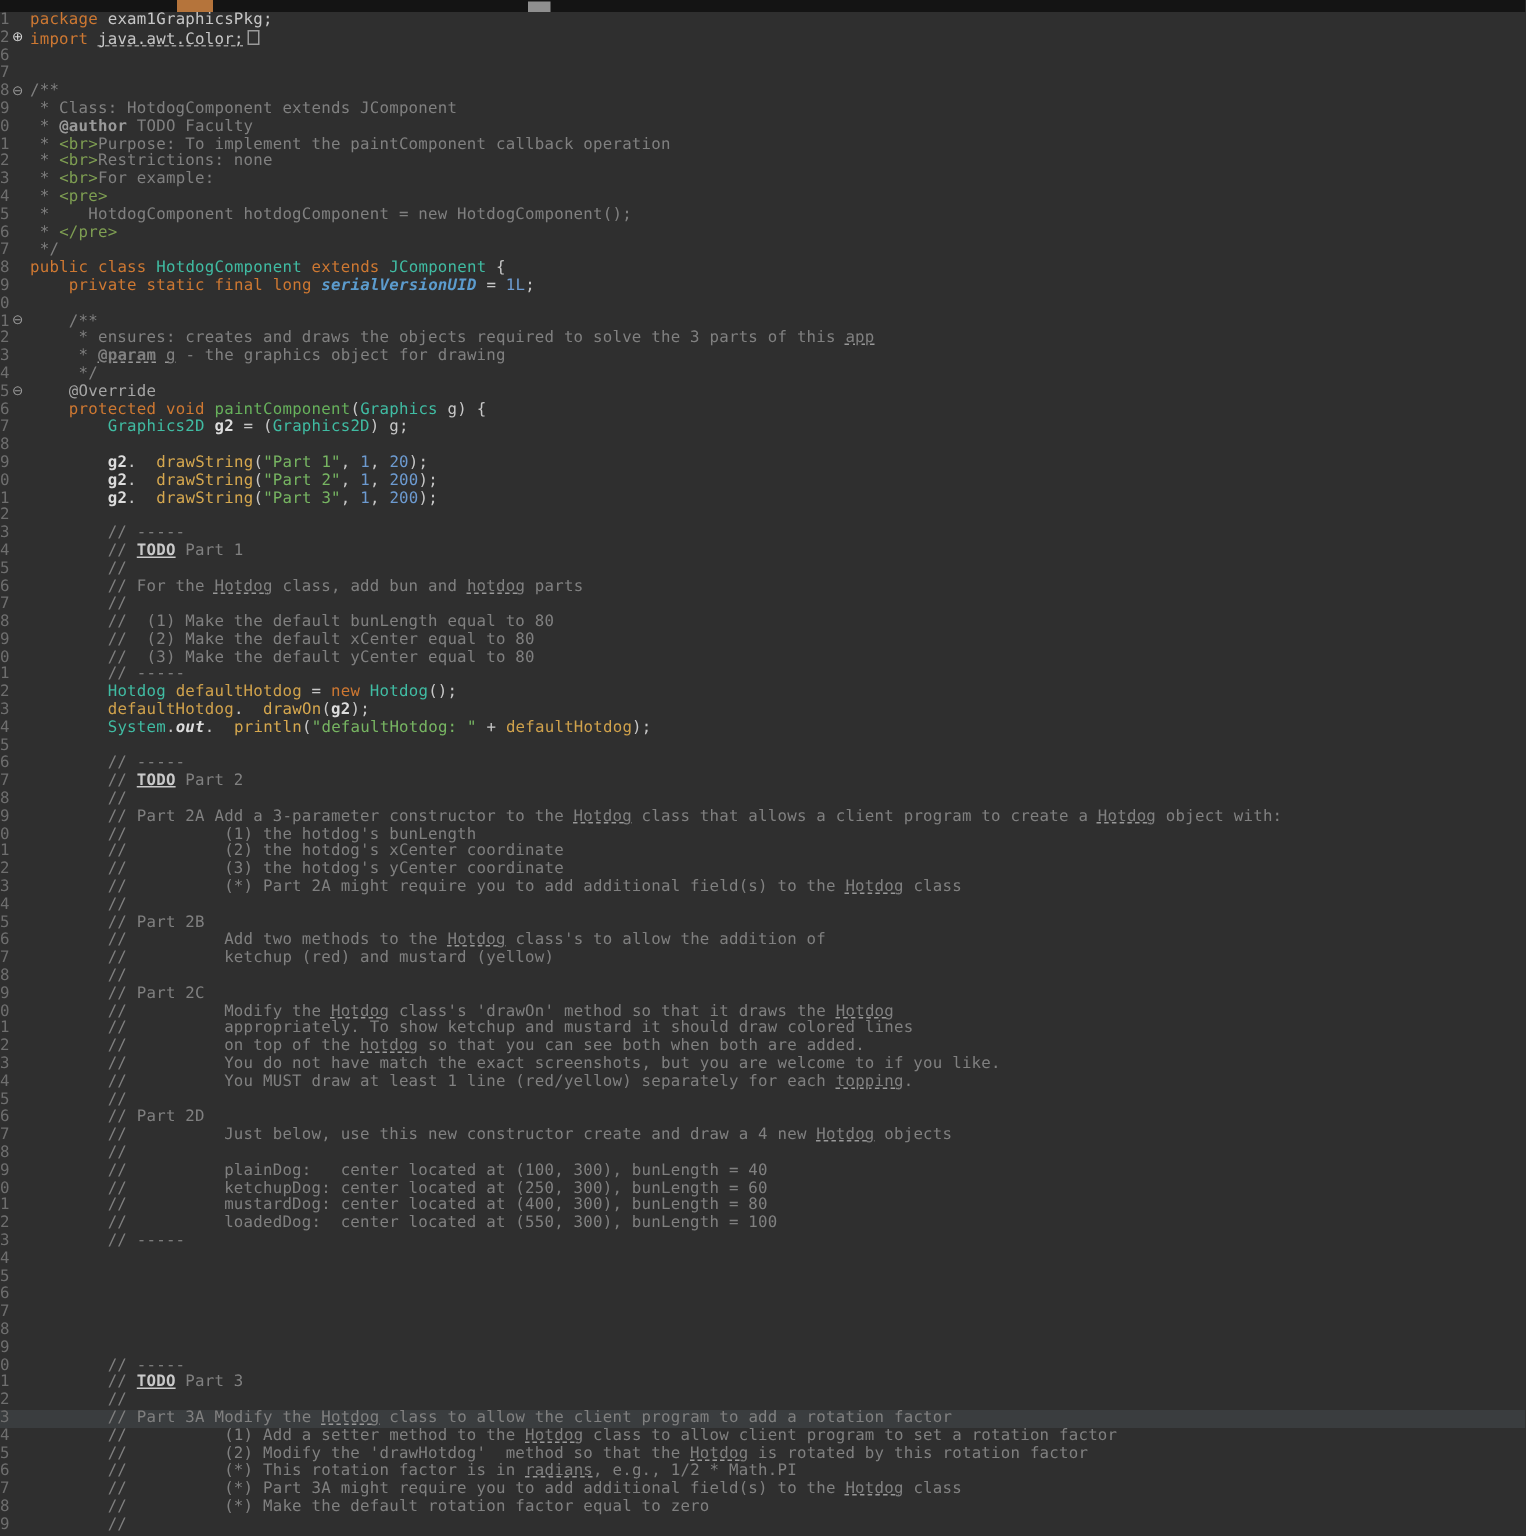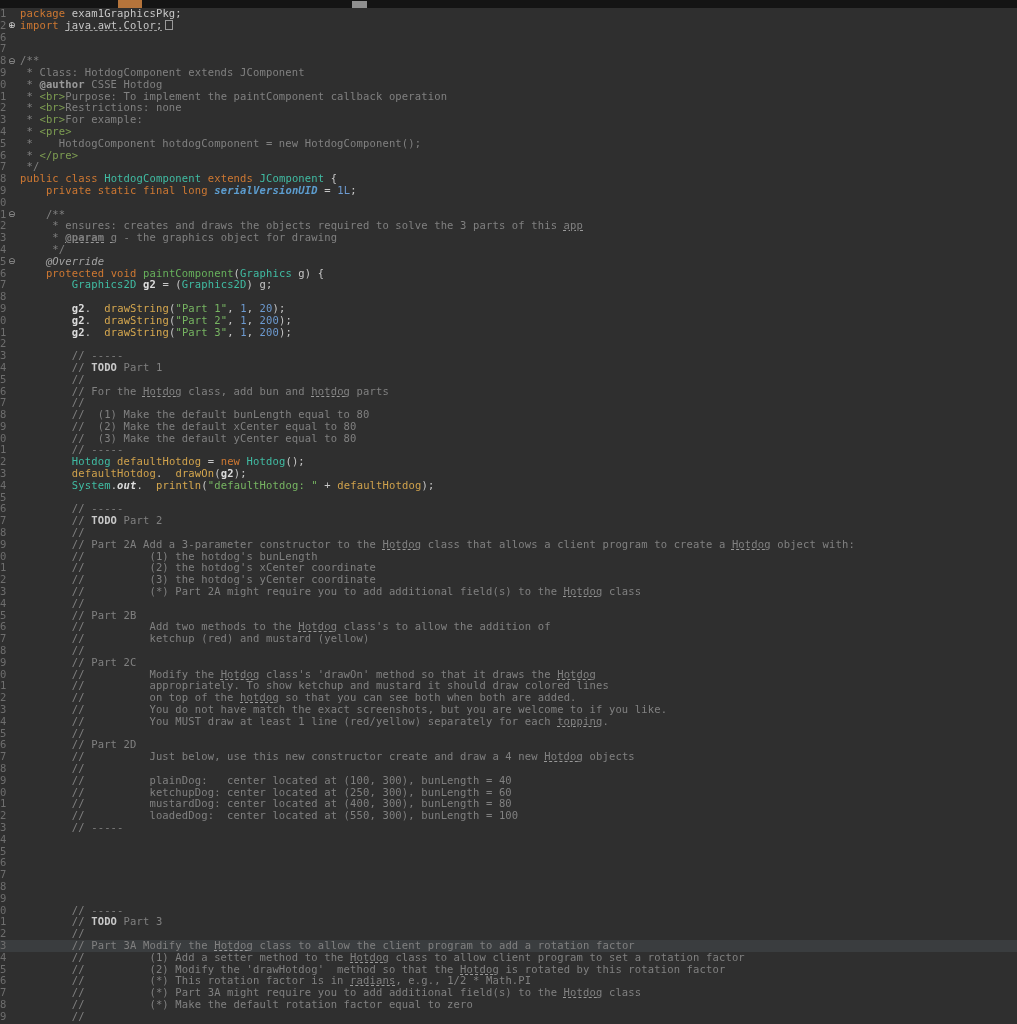--- a/index.html
+++ b/index.html
@@ -28,27 +28,27 @@
 
   
   .k {color:#CE7832;margin-top:32px;}                              
   .t {color:#C7C7C7;}                              
   .ty{color:#40BCA3;}                              
   .s {color:#77B562;}                              
   .n {color:#6D9BD1;}                              
   .c {color:#808080;}                              
   .dt{color:#9A9A9A;font-weight:bold;}             
   .dh{color:#7E9E52;}                              
-  .td{color:#C9C9C9;font-weight:bold;}             
+  .td{color:#C9C9C9;font-weight:bold;text-decoration:underline;}             
   .m {color:#D6A84F;margin-left:13px;}                              
   .md{color:#67B15C;}                              
   .v {color:#D0A24C;}                              
   .b {color:#DCDCDC;font-weight:bold;margin-top:22px;}             
   .sf{color:#DCDCDC;font-weight:bold;font-style:italic;} 
-  .an{color:#A5A5A5;font-style:italic;}            
+  .an{color:#A5A5A5;}            
   .sv{color:#5C9CCE;font-weight:bold;font-style:italic;} 
   .cu{color:#808080;text-decoration:underline dashed;text-decoration-color:#9a9a9a;text-underline-offset:1px;}
   .ui{color:#C7C7C7;text-decoration:underline dashed;text-decoration-color:#9a9a9a;text-underline-offset:1px;}
   .box{display:inline-block;width:6px;height:8px;border:1px solid #9a9a9a;margin-left:3px;vertical-align:-1px;}
 </style>
 </head>
 <body>
 
 <div class="tabstrip">
   <div class="tabfrag-active"></div>
@@ -56,21 +56,21 @@
 </div>
 
 <div class="editor">
   <div>
       <div class="row"><span class="num">1</span><span class="fold"></span><span class="code"><span class="k">package</span><span class="t"> exam1GraphicsPkg;</span></span></div>
       <div class="row"><span class="num">2</span><span class="fold"><span class="ficon fp">⊕</span></span><span class="code"><span class="k">import</span><span class="t"> </span><span class="ui">java.awt.Color;</span><span class="box"></span></span></div>
       <div class="row"><span class="num">6</span><span class="fold"></span><span class="code"></span></div>
       <div class="row"><span class="num">7</span><span class="fold"></span><span class="code"></span></div>
       <div class="row"><span class="num">8</span><span class="fold"><span class="ficon fm">⊖</span></span><span class="code"><span class="c">/**</span></span></div>
       <div class="row"><span class="num">9</span><span class="fold"></span><span class="code"><span class="c"> * Class: HotdogComponent extends JComponent</span></span></div>
-      <div class="row"><span class="num">0</span><span class="fold"></span><span class="code"><span class="c"> * </span><span class="dt">@author</span><span class="c"> CSSE Hotdog</span></span></div>
+      <div class="row"><span class="num">0</span><span class="fold"></span><span class="code"><span class="c"> * </span><span class="dt">@author</span><span class="c"> TODO Faculty</span></span></div>
       <div class="row"><span class="num">1</span><span class="fold"></span><span class="code"><span class="c"> * </span><span class="dh">&lt;br&gt;</span><span class="c">Purpose: To implement the paintComponent callback operation</span></span></div>
       <div class="row"><span class="num">2</span><span class="fold"></span><span class="code"><span class="c"> * </span><span class="dh">&lt;br&gt;</span><span class="c">Restrictions: none</span></span></div>
       <div class="row"><span class="num">3</span><span class="fold"></span><span class="code"><span class="c"> * </span><span class="dh">&lt;br&gt;</span><span class="c">For example:</span></span></div>
       <div class="row"><span class="num">4</span><span class="fold"></span><span class="code"><span class="c"> * </span><span class="dh">&lt;pre&gt;</span></span></div>
       <div class="row"><span class="num">5</span><span class="fold"></span><span class="code"><span class="c"> *    HotdogComponent hotdogComponent = new HotdogComponent();</span></span></div>
       <div class="row"><span class="num">6</span><span class="fold"></span><span class="code"><span class="c"> * </span><span class="dh">&lt;/pre&gt;</span></span></div>
       <div class="row"><span class="num">7</span><span class="fold"></span><span class="code"><span class="c"> */</span></span></div>
       <div class="row"><span class="num">8</span><span class="fold"></span><span class="code"><span class="k">public</span><span class="t"> </span><span class="k">class</span><span class="t"> </span><span class="ty">HotdogComponent</span><span class="t"> </span><span class="k">extends</span><span class="t"> </span><span class="ty">JComponent</span><span class="t"> {</span></span></div>
       <div class="row"><span class="num">9</span><span class="fold"></span><span class="code"><span class="t">    </span><span class="k">private</span><span class="t"> </span><span class="k">static</span><span class="t"> </span><span class="k">final</span><span class="t"> </span><span class="k">long</span><span class="t"> </span><span class="sv">serialVersionUID</span><span class="t"> = </span><span class="n">1L</span><span class="t">;</span></span></div>
       <div class="row"><span class="num">0</span><span class="fold"></span><span class="code"></span></div>

